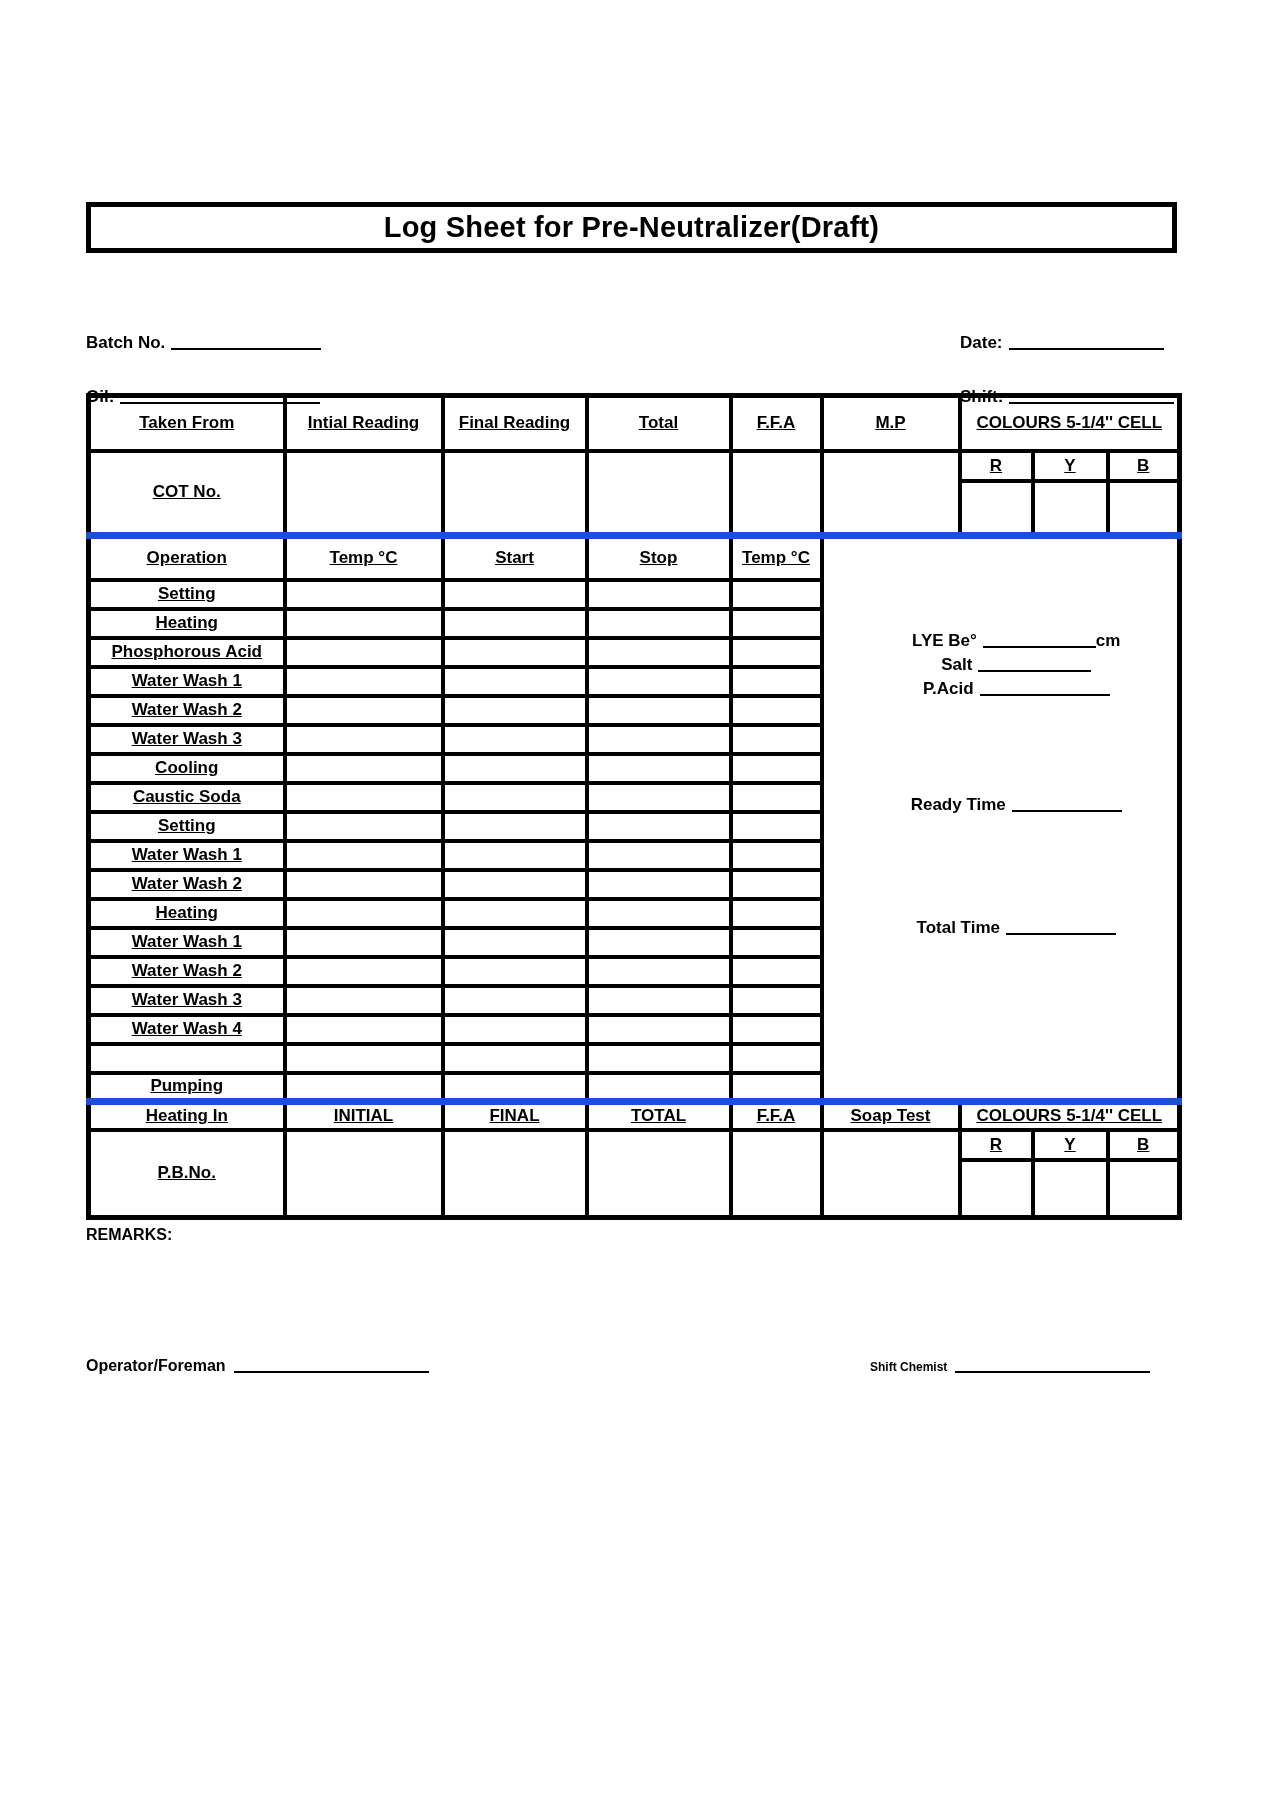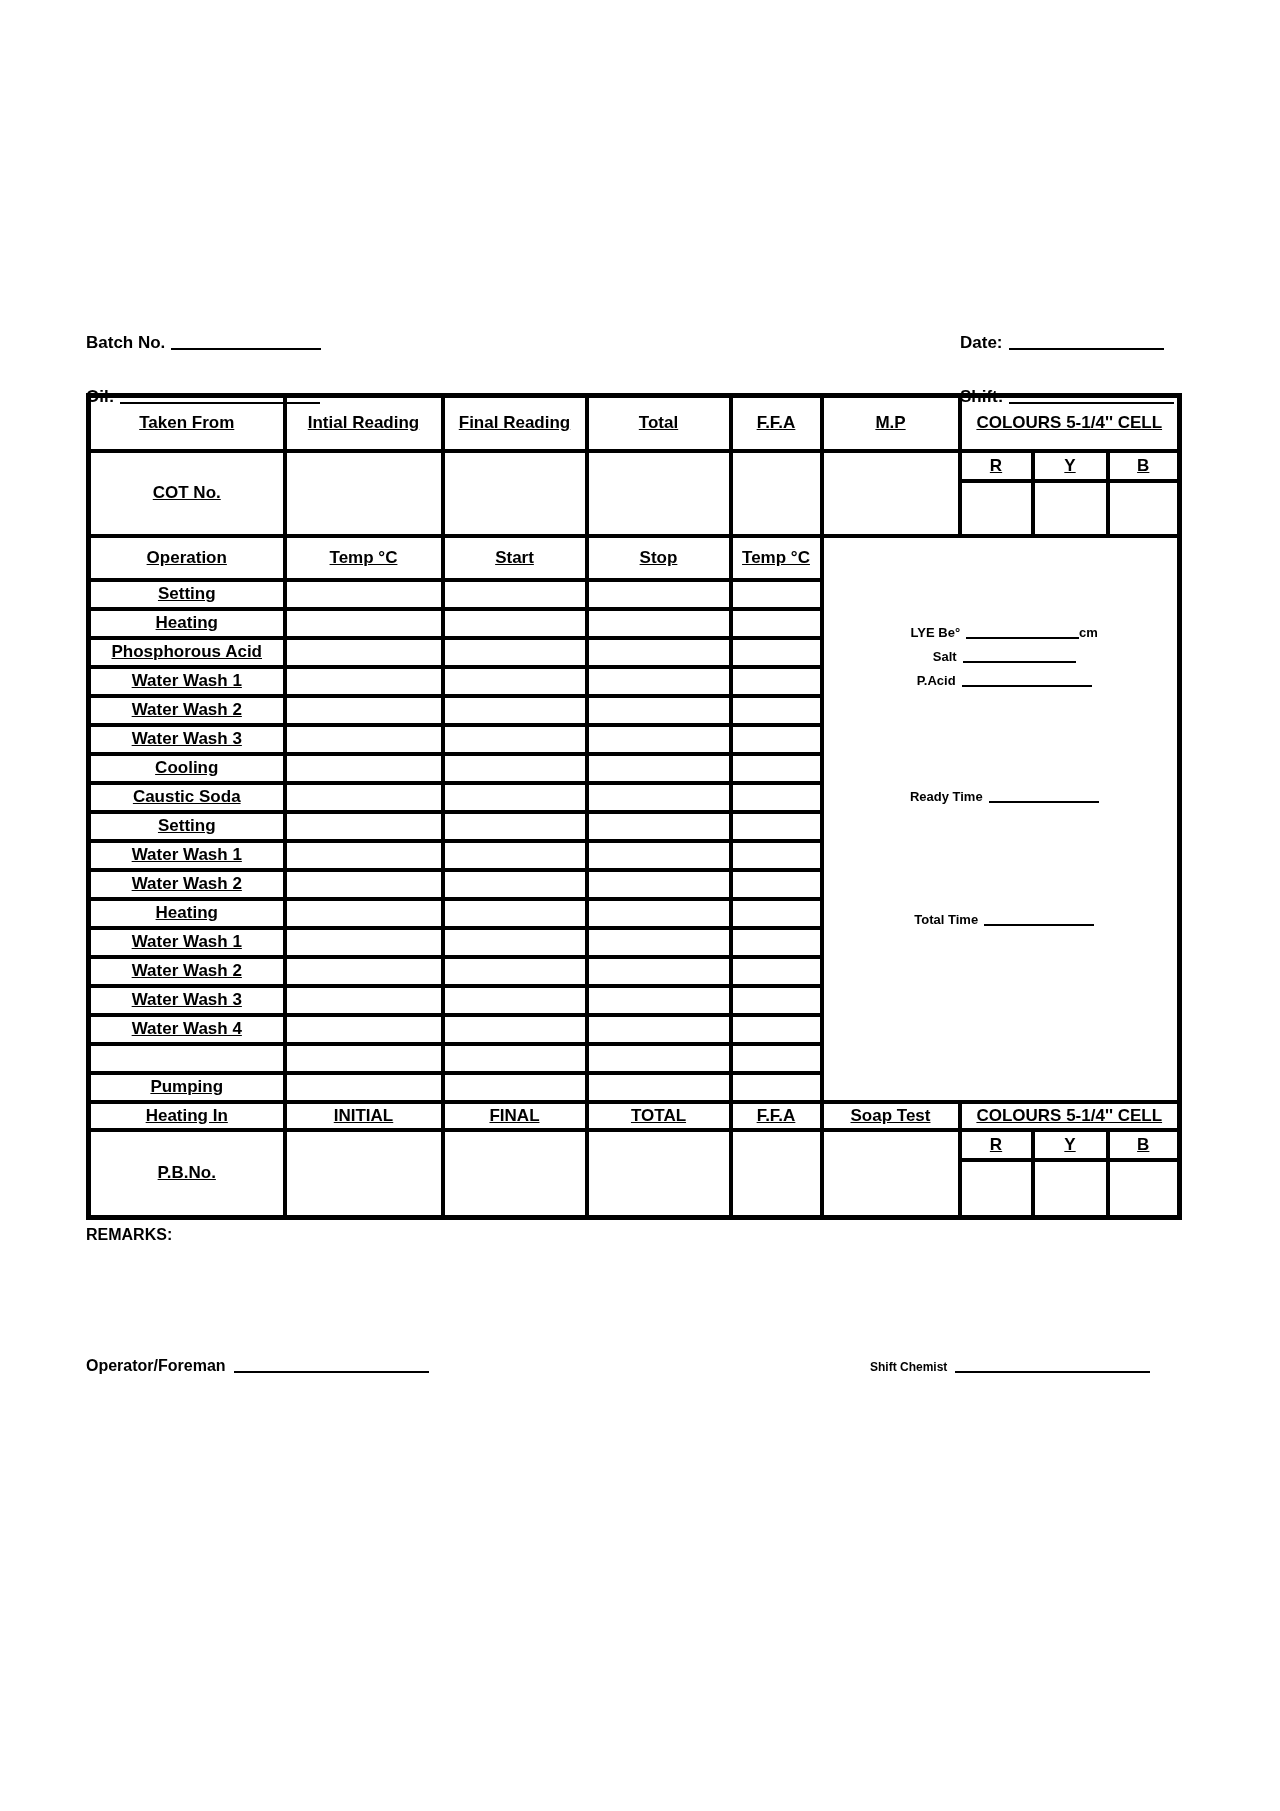--- a/index.html
+++ b/index.html
@@ -32,32 +32,35 @@
     vertical-align:middle;padding:0 3px;overflow:hidden;white-space:nowrap;
     box-sizing:border-box;
   }
   td.left{text-align:left;padding-left:4px;}
   tr.h55{height:55px;}
   tr.h30{height:30px;}
   tr.h44{height:44px;}
   tr.h27{height:28px;}
   tr.h58{height:58px;}
   tr.op{height:29px;}
-  tr.section-break td{border-top:3px solid #1d4ed8;}
+  tr.section-break td{border-top:7px solid #1d4ed8;}
   
   td.open-cell{position:relative;padding:0;vertical-align:top;}
-  .open-cell .line{position:absolute;left:4px;width:100%;text-align:center;font-size:13px;white-space:nowrap;}
+  .open-cell .line{position:absolute;left:16px;width:100%;text-align:center;font-size:17px;white-space:nowrap;margin-top:8px;}
   .open-cell .blank{margin-left:6px;}
   .footer-label{position:absolute;font-size:16px;white-space:nowrap;}
 </style>
 </head>
 <body>
 
 <div class="page">
 
+  <div class="title-box">
+    <span>Log Sheet for Pre-Neutralizer(Draft)</span>
+  </div>
 
   <div class="meta" style="left:86px;top:285px">
     <span>Batch No.</span><span class="blank" style="width:150px"></span>
   </div>
   <div class="meta" style="left:960px;top:285px">
     <span>Date:</span><span class="blank" style="width:155px"></span>
   </div>
   <div class="meta" style="left:86px;top:339px">
     <span>Oil:</span><span class="blank" style="width:200px"></span>
   </div>

